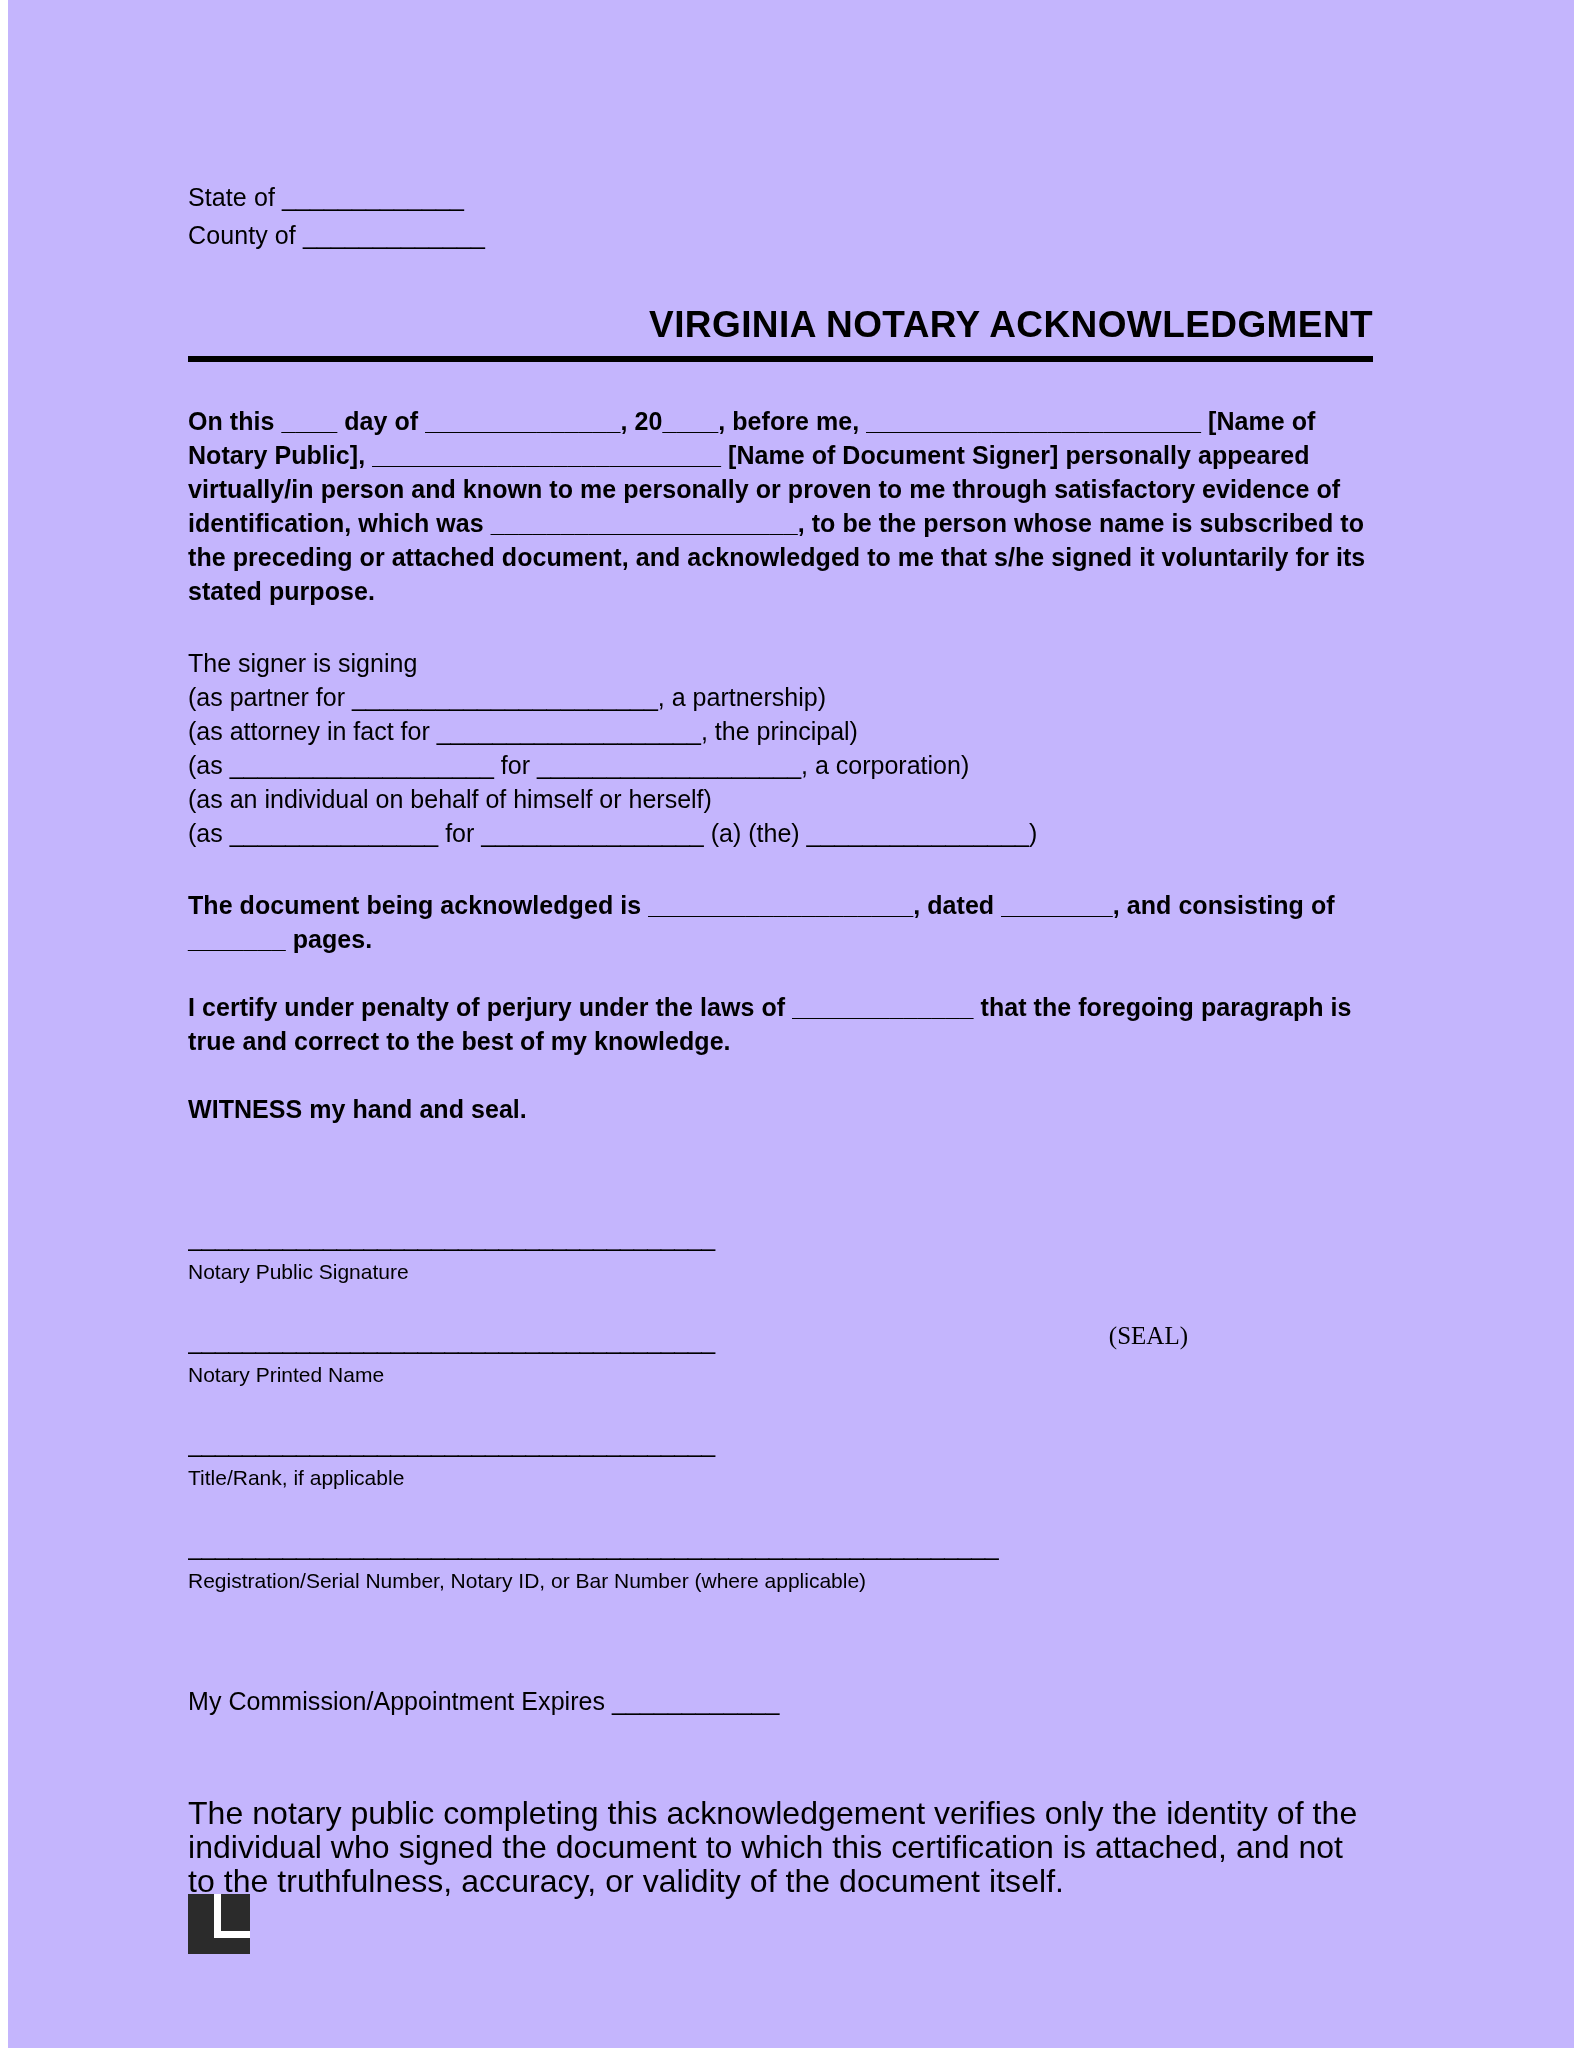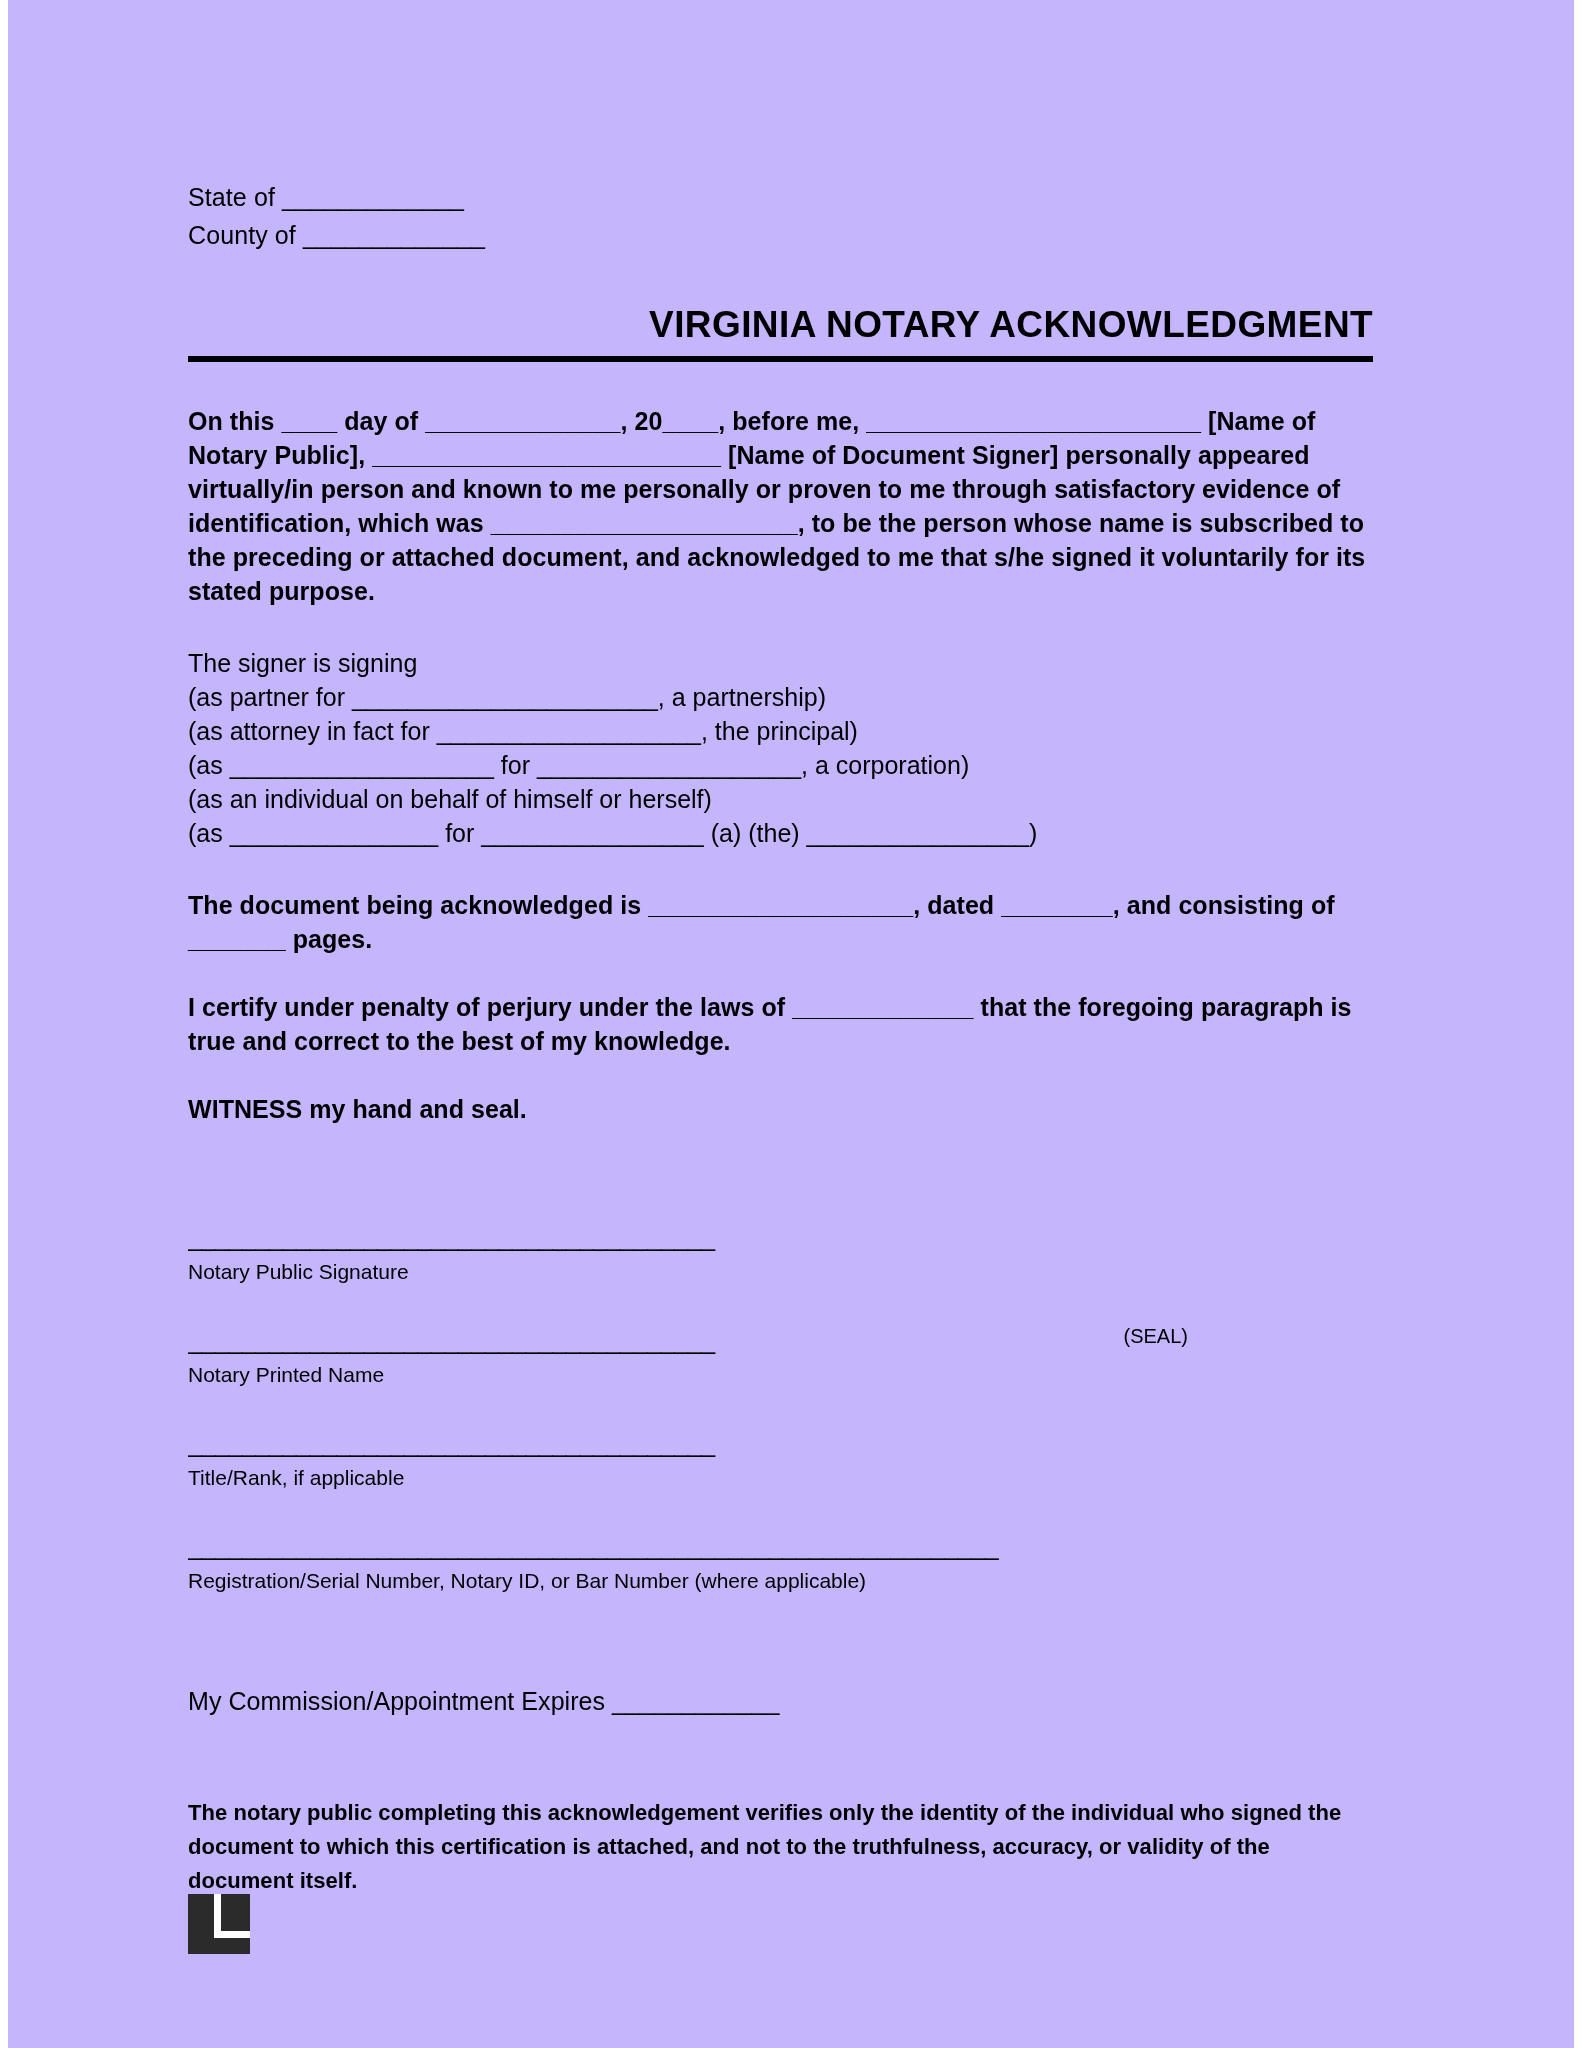--- a/index.html
+++ b/index.html
@@ -90,38 +90,38 @@
   }
   .sig-spacer { height: 36px; }
 
   .seal-row {
     position: relative;
   }
   .seal-text {
     position: absolute;
     right: 185px;
     top: -4px;
-    font-size: 20px;
+    font-size: 25px;
     line-height: 30px;
     white-space: nowrap;
+    font-family: Liberation Serif, serif;
   }
 
   .commission {
     font-size: 25px;
     line-height: 34px;
     margin-top: 86px;
     letter-spacing: 0.05px;
   }
 
   .disclaimer {
-    font-size: 22px;
+    font-size: 32px;
     line-height: 34px;
     margin-top: 78px;
     letter-spacing: 0.05px;
-    font-weight: bold;
   }
 
   
   .logo {
     position: absolute;
     left: 180px;
     top: 1894px;
     width: 62px;
     height: 60px;
   }

